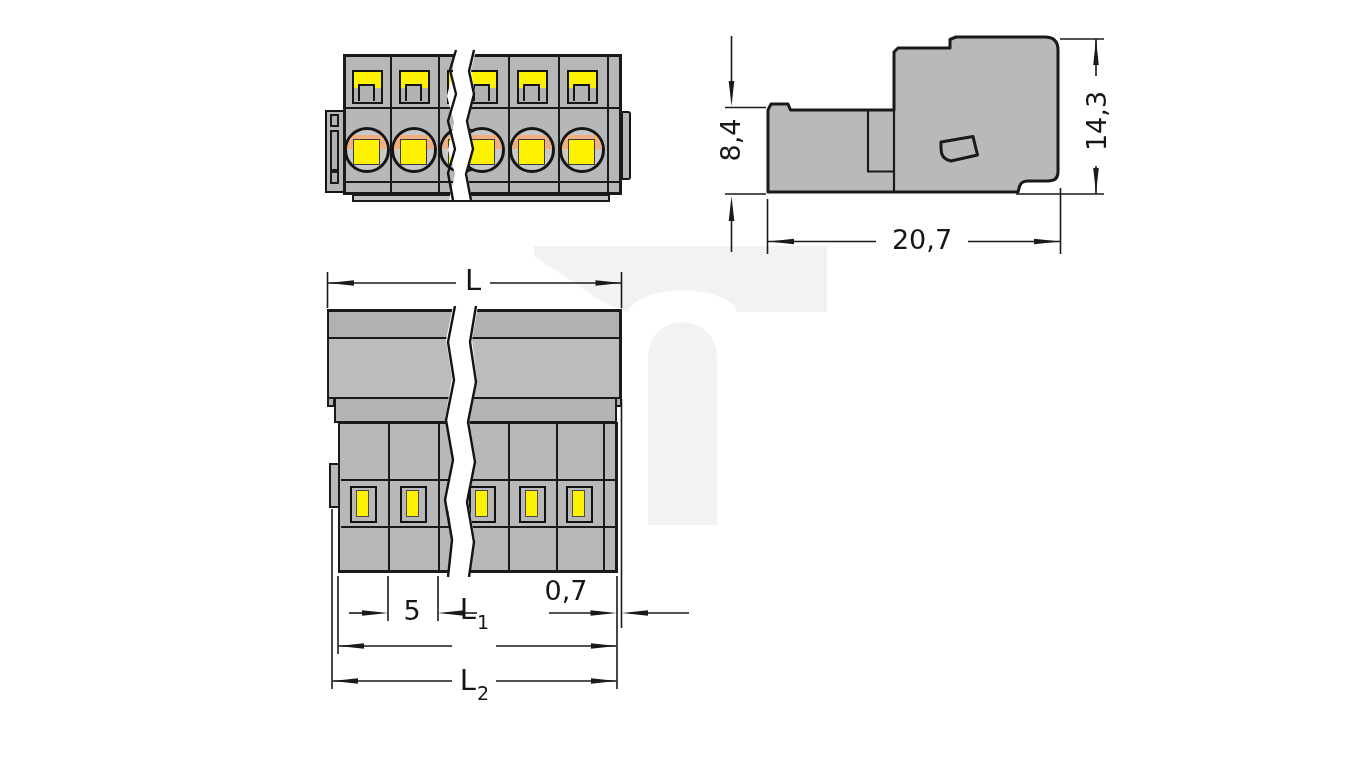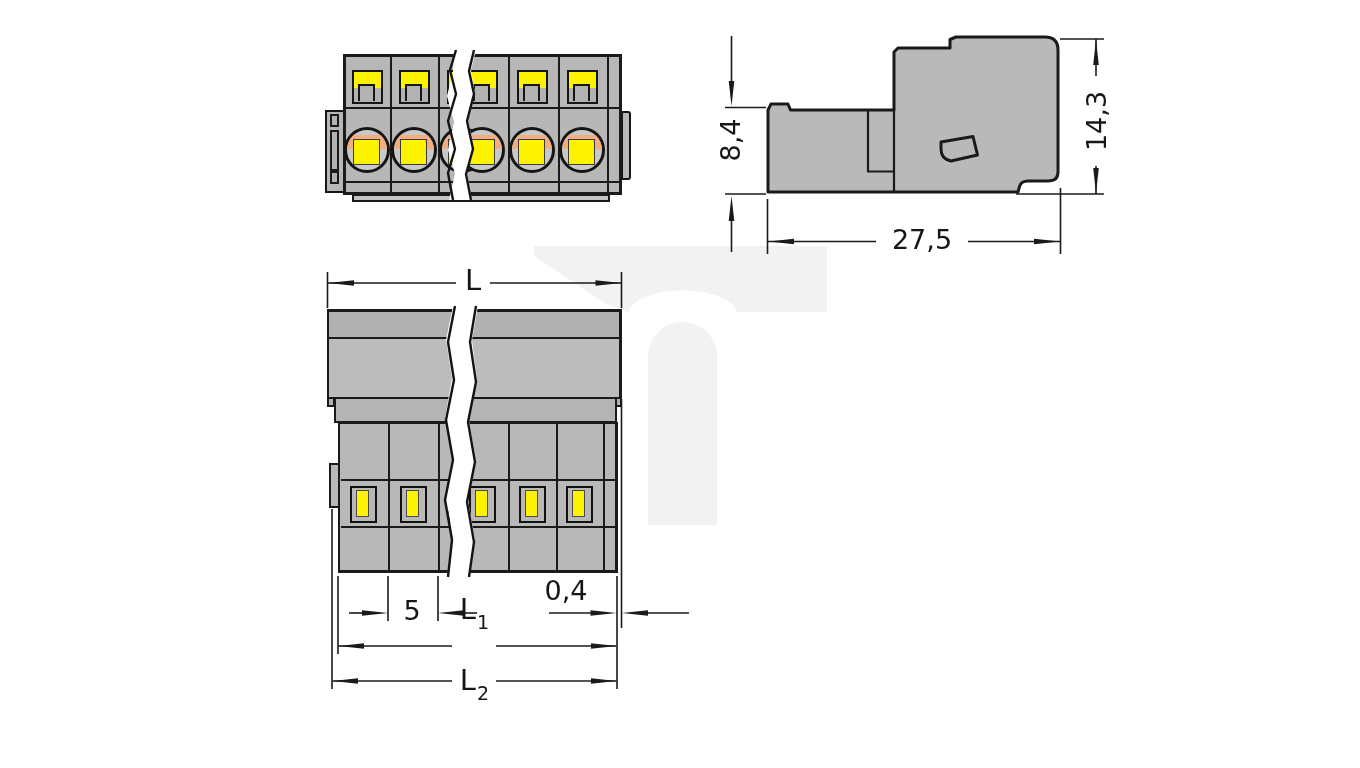--- a/index.html
+++ b/index.html
@@ -237,20 +237,20 @@
       <polygon points="338.5,646 364,643.2 364,648.8"></polygon>
         <polygon points="616.5,646 591,643.2 591,648.8"></polygon>
 
       <polygon points="332.5,681 358,678.2 358,683.8"></polygon>
         <polygon points="616.5,681 591,678.2 591,683.8"></polygon>
     </g>
   </svg>
 
   <div class="dim rot" style="left:691px;top:126px;width:80px;">8,4</div>
   <div class="dim rot" style="left:1047px;top:107px;width:100px;">14,3</div>
-  <div class="dim" style="left:872px;top:226px;width:100px;">27,5</div>
+  <div class="dim" style="left:872px;top:226px;width:100px;">20,7</div>
   <div class="dim big" style="left:443px;top:266px;width:60px;">L</div>
   <div class="dim" style="left:392px;top:597px;width:40px;">5</div>
-  <div class="dim" style="left:526px;top:577px;width:80px;">0,4</div>
+  <div class="dim" style="left:526px;top:577px;width:80px;">0,7</div>
   <div class="dim big" style="left:434px;top:595px;width:80px;"><span>L</span><span class="dim-sub">1</span></div>
   <div class="dim big" style="left:434px;top:666px;width:80px;"><span>L</span><span class="dim-sub">2</span></div>
 
 </div>
 
 </body></html>

